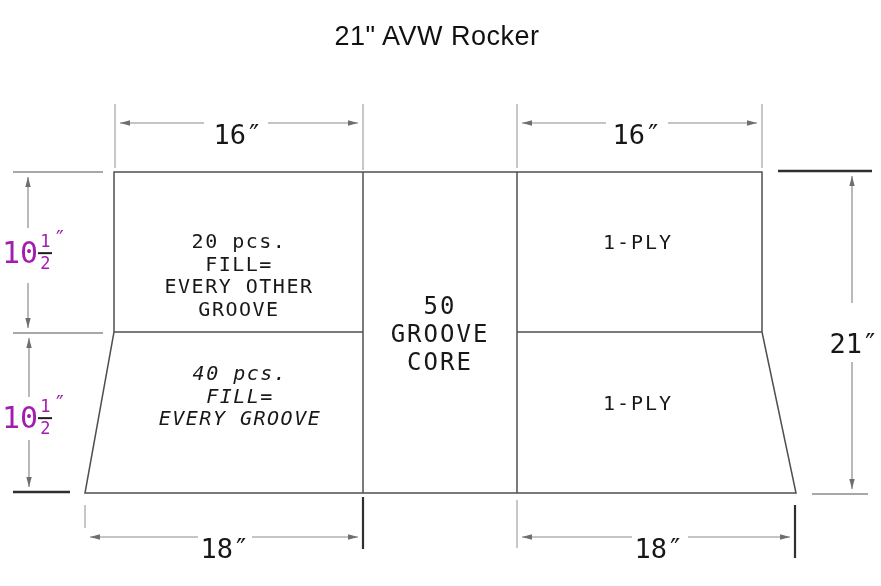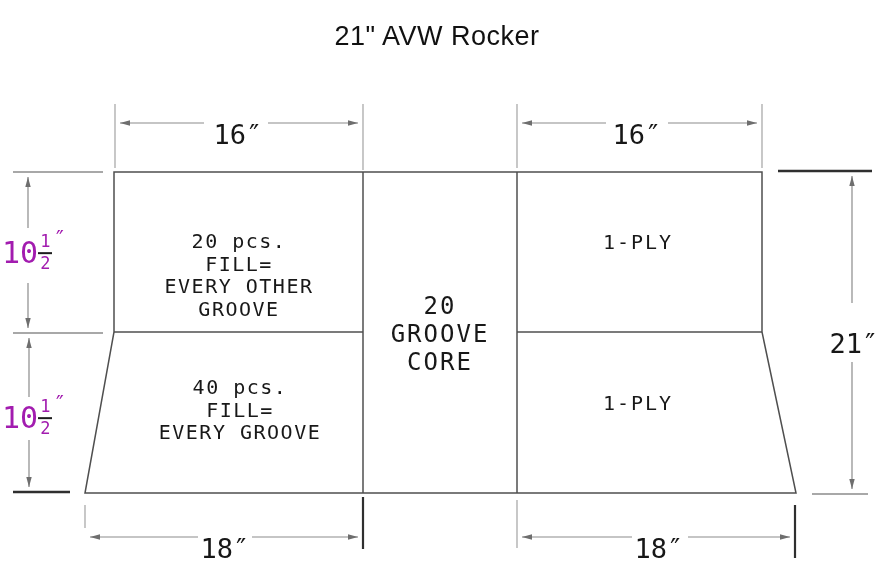--- a/index.html
+++ b/index.html
@@ -114,22 +114,22 @@
       <span class="fnum">1</span>
       <span class="fden">2</span>
     </span>
     <span class="funit">″</span>
   </div>
 
   <div class="lbl cell" style="left:239px;top:242px;margin-top:33px;">20 pcs.
 FILL=
 EVERY OTHER
 GROOVE</div>
-  <div class="lbl cell" style="left:240px;top:410px;">40 pcs.
+  <div class="lbl cell" style="left:240px;top:396px;font-style:italic;">40 pcs.
 FILL=
 EVERY GROOVE</div>
-  <div class="lbl cell big" style="left:440px;top:334px;">20
+  <div class="lbl cell big" style="left:440px;top:334px;">50
 GROOVE
 CORE</div>
   <div class="lbl cell" style="left:638px;top:242px;letter-spacing:2px;">1-PLY</div>
   <div class="lbl cell" style="left:638px;top:403px;letter-spacing:2px;">1-PLY</div>
 
 </div>
 
 </body></html>

